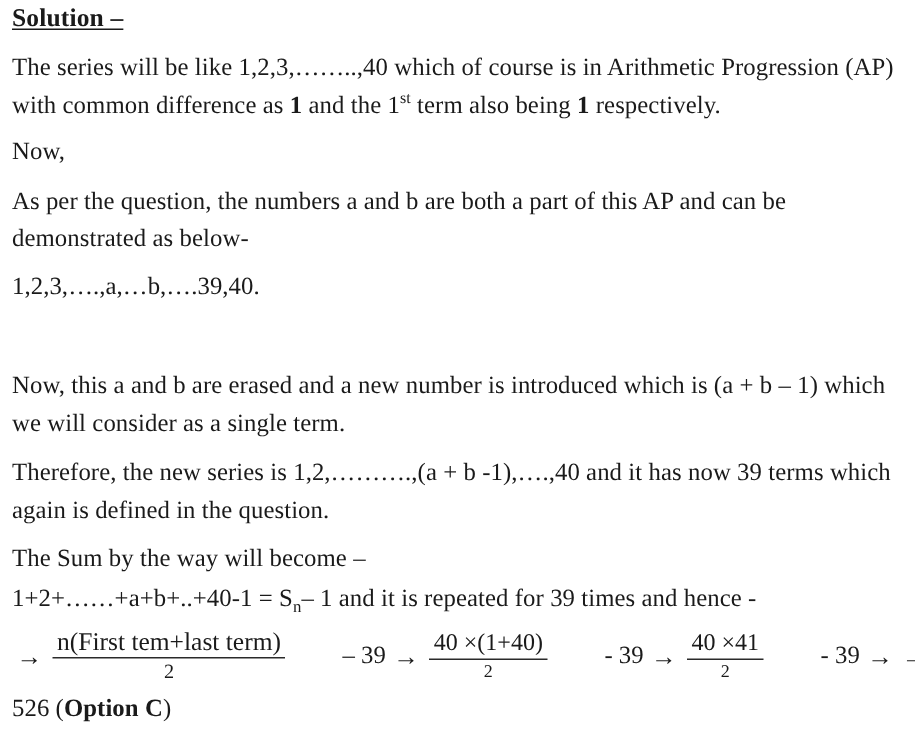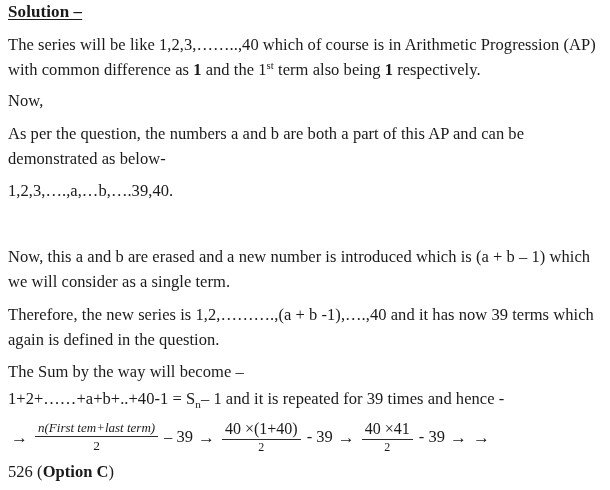--- a/index.html
+++ b/index.html
@@ -91,27 +91,26 @@
     white-space: nowrap;
   }
   .frac .den {
     border-top: 1.4px solid #2a2a2a;
     width: 100%;
     text-align: center;
     padding-top: 1px;
     box-sizing: border-box;
   }
   .frac-main .num {
-    font-style: italic;
-    font-size: 13px;
+    font-size: 17px;
   }
   .frac-main .den { font-size: 13.5px; }
   .frac-small .num { font-size: 16px; }
   .frac-small .den { font-size: 12px; }
-  .term { padding: 0 2px; }
+  .term { padding: 0 2px; margin-left: 32px; }
 </style>
 </head>
 <body>
 
 <div class="page">
 
   <div class="heading">Solution –</div>
 
   <p class="para p1"><span>The series will be like 1,2,3,……..,40 which of course is in Arithmetic Progression (AP) with common difference as </span><b>1</b><span> and the 1</span><sup>st</sup><span> term also being </span><b>1</b><span> respectively.</span></p>
 

